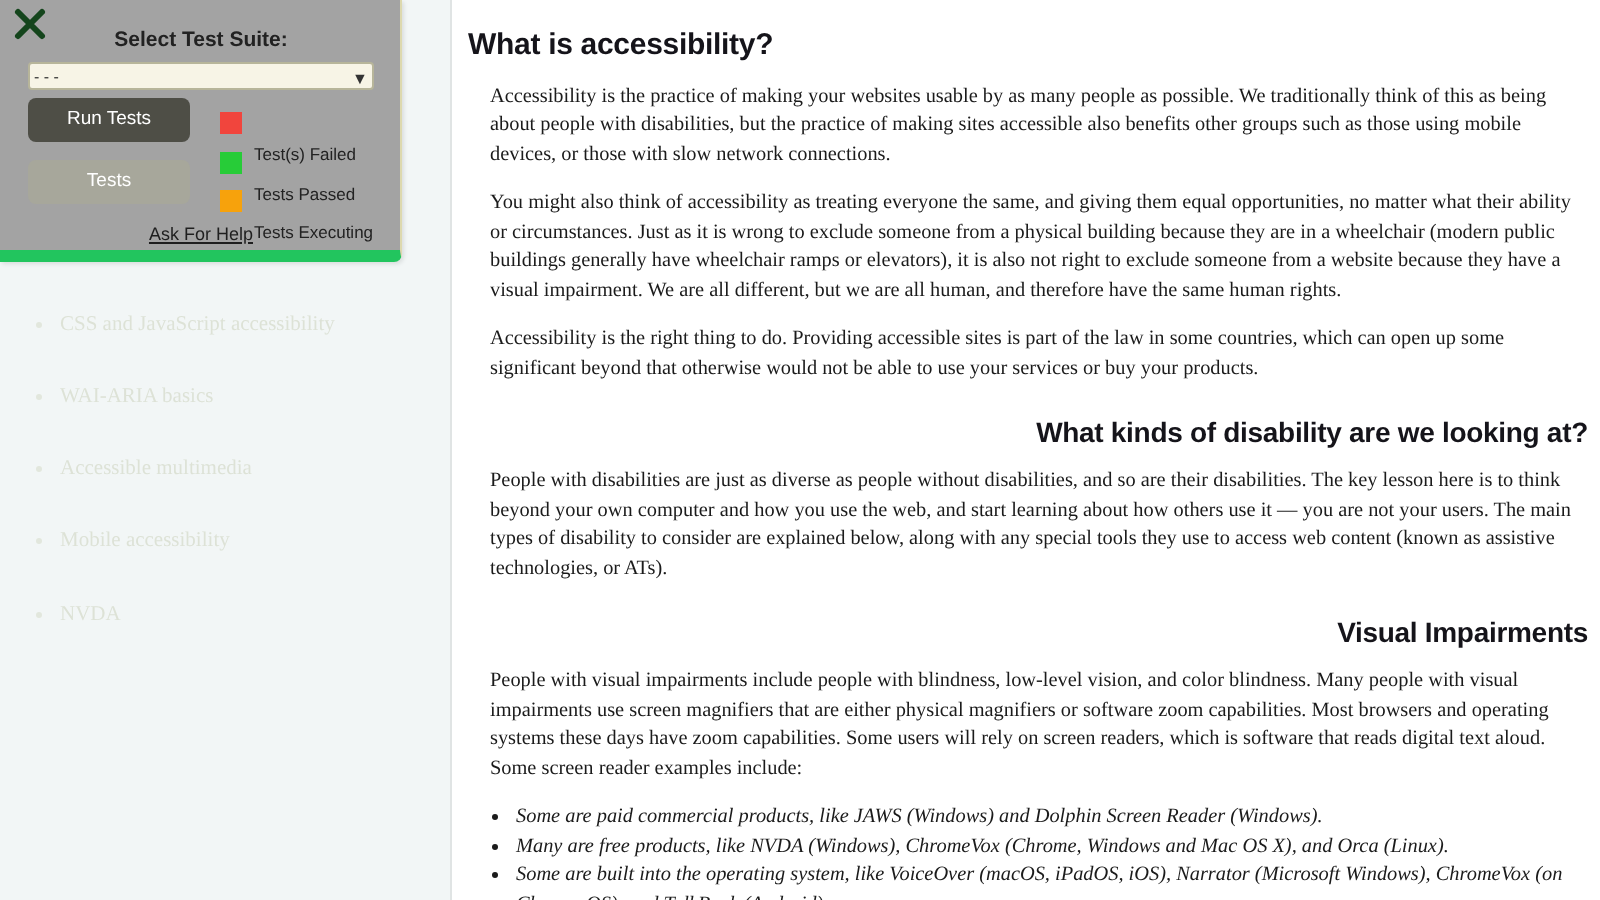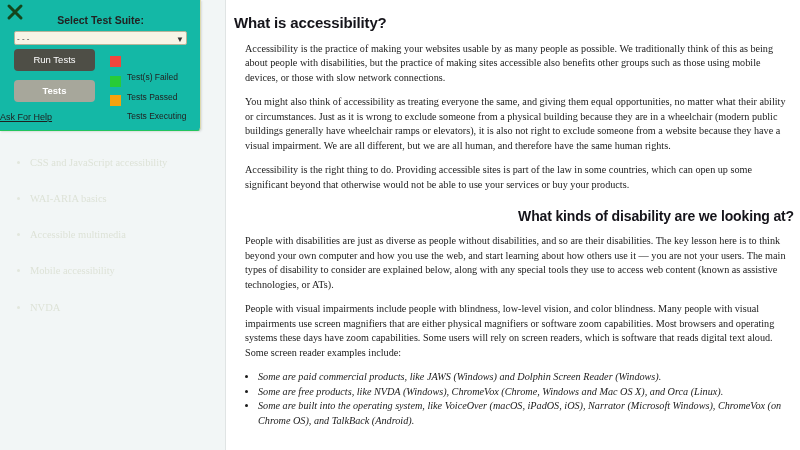--- a/index.html
+++ b/index.html
@@ -52,23 +52,23 @@
   }
   #bg-list li { color: #d6dbc9; margin-top: 20px; }
   #bg-list li span { color: #ccd2bd; }
 
   
   #test-panel {
     position: absolute;
     top: 0; left: 0;
     width: 201px;
     height: 131px;
-    background: #14b8a6;
+    background: #a3a3a3;
     border-right: 1px solid #ddd9ae;
-    border-bottom: 1px solid #22c55e;
+    border-bottom: 6px solid #22c55e;
     border-bottom-right-radius: 4px;
     box-shadow: 1px 1px 2px rgba(0,0,0,.10);
     z-index: 5;
   }
   #close-btn {
     position: absolute;
     top: 3px; left: 6px;
     width: 18px; height: 18px;
     cursor: pointer;
     line-height: 1;
@@ -114,21 +114,21 @@
     border-radius: 4px;
     font-family: "Liberation Sans", sans-serif;
     font-size: 9.5px;
     color: #ffffff;
     cursor: pointer;
     text-align: center;
     line-height: 22px;
     padding: 0;
   }
   #run-tests-btn { top: 49px; background: #4e4e46; }
-  #tests-btn { top: 80px; background: #a7a79b; font-weight: bold; }
+  #tests-btn { top: 80px; background: #a7a79b; }
 
   .legend-row {
     position: absolute;
     left: 110px;
     height: 12px;
   }
   .legend-swatch {
     position: absolute;
     left: 0; top: 0;
     width: 11px; height: 11px;
@@ -141,21 +141,22 @@
     color: #222;
     white-space: nowrap;
     line-height: 11px;
   }
   #legend-0 { top: 56px; }
   #legend-1 { top: 76px; }
   #legend-2 { top: 95px; }
 
   #help-link {
     position: absolute;
-    top: 112px; left: 0; width: 182px;
+    top: 112px; left: 0; width: 201px;
+    text-align: center;
     font-family: "Liberation Sans", sans-serif;
     font-size: 9px;
     color: #1f1f1f;
     text-decoration: underline;
     cursor: pointer;
   }
 
   
   #main {
     flex: 1 1 auto;
@@ -255,23 +256,24 @@
     <article id="article">
 
       <h2>What is accessibility?</h2>
       <p>Accessibility is the practice of making your websites usable by as many people as possible. We traditionally think of this as being about people with disabilities, but the practice of making sites accessible also benefits other groups such as those using mobile devices, or those with slow network connections.</p>
       <p>You might also think of accessibility as treating everyone the same, and giving them equal opportunities, no matter what their ability or circumstances. Just as it is wrong to exclude someone from a physical building because they are in a wheelchair (modern public buildings generally have wheelchair ramps or elevators), it is also not right to exclude someone from a website because they have a visual impairment. We are all different, but we are all human, and therefore have the same human rights.</p>
       <p>Accessibility is the right thing to do. Providing accessible sites is part of the law in some countries, which can open up some significant beyond that otherwise would not be able to use your services or buy your products.</p>
 
       <h2 class="sub">What kinds of disability are we looking at?</h2>
       <p>People with disabilities are just as diverse as people without disabilities, and so are their disabilities. The key lesson here is to think beyond your own computer and how you use the web, and start learning about how others use it — you are not your users. The main types of disability to consider are explained below, along with any special tools they use to access web content (known as assistive technologies, or ATs).</p>
 
+      <h2 class="sub">Visual Impairments</h2>
       <p>People with visual impairments include people with blindness, low-level vision, and color blindness. Many people with visual impairments use screen magnifiers that are either physical magnifiers or software zoom capabilities. Most browsers and operating systems these days have zoom capabilities. Some users will rely on screen readers, which is software that reads digital text aloud. Some screen reader examples include:</p>
 
       <ul class="content-list">
         <li>Some are paid commercial products, like JAWS (Windows) and Dolphin Screen Reader (Windows).</li>
-        <li>Some are free products, like NVDA (Windows), ChromeVox (Chrome, Windows and Mac OS X), and Orca (Linux).</li>
+        <li>Many are free products, like NVDA (Windows), ChromeVox (Chrome, Windows and Mac OS X), and Orca (Linux).</li>
         <li>Some are built into the operating system, like VoiceOver (macOS, iPadOS, iOS), Narrator (Microsoft Windows), ChromeVox (on Chrome OS), and TalkBack (Android).</li>
       </ul>
 
     </article>
   </div>
 </div>
 
 </body></html>

